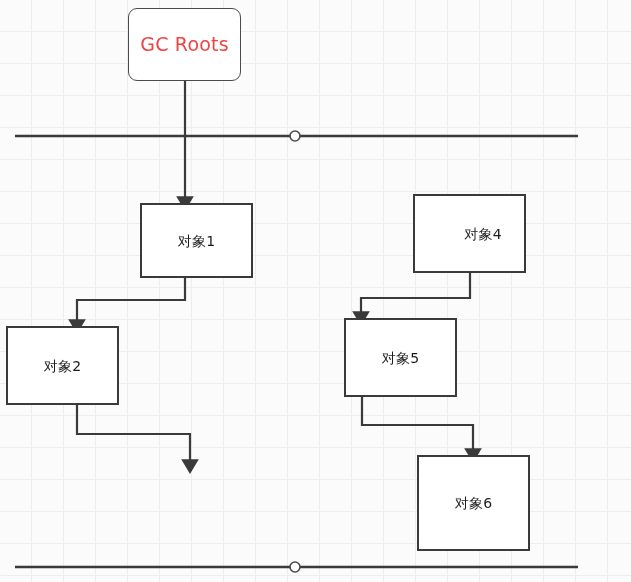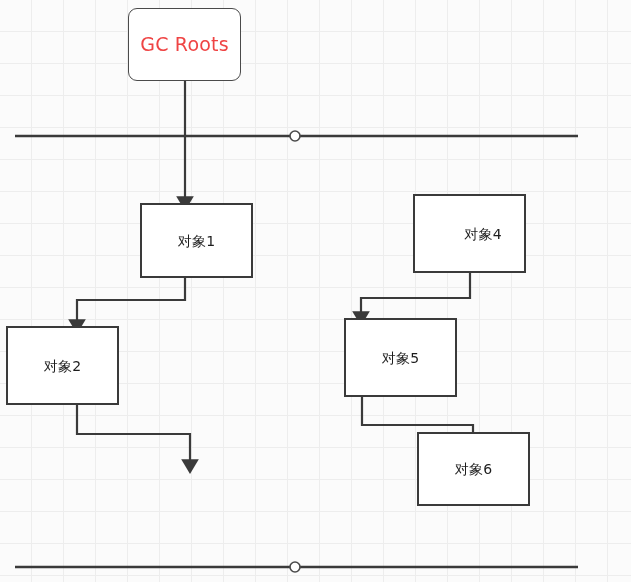--- a/index.html
+++ b/index.html
@@ -102,17 +102,17 @@
 
 
   <div class="node obj" style="left: 413px; top: 194px; width: 113px; height: 79px; padding-left: 27px;">
     <span class="node-label">对象4</span>
   </div>
 
   <div class="node obj" style="left: 305px; top: 318px; width: 113px; height: 79px; margin-left: 39px;">
     <span class="node-label">对象5</span>
   </div>
 
-  <div class="node obj" style="left: 417px; top: 432px; width: 113px; height: 74px;">
+  <div class="node obj" style="left: 417px; top: 455px; width: 113px; height: 96px;">
     <span class="node-label">对象6</span>
   </div>
 
 </div>
 
 </body></html>

